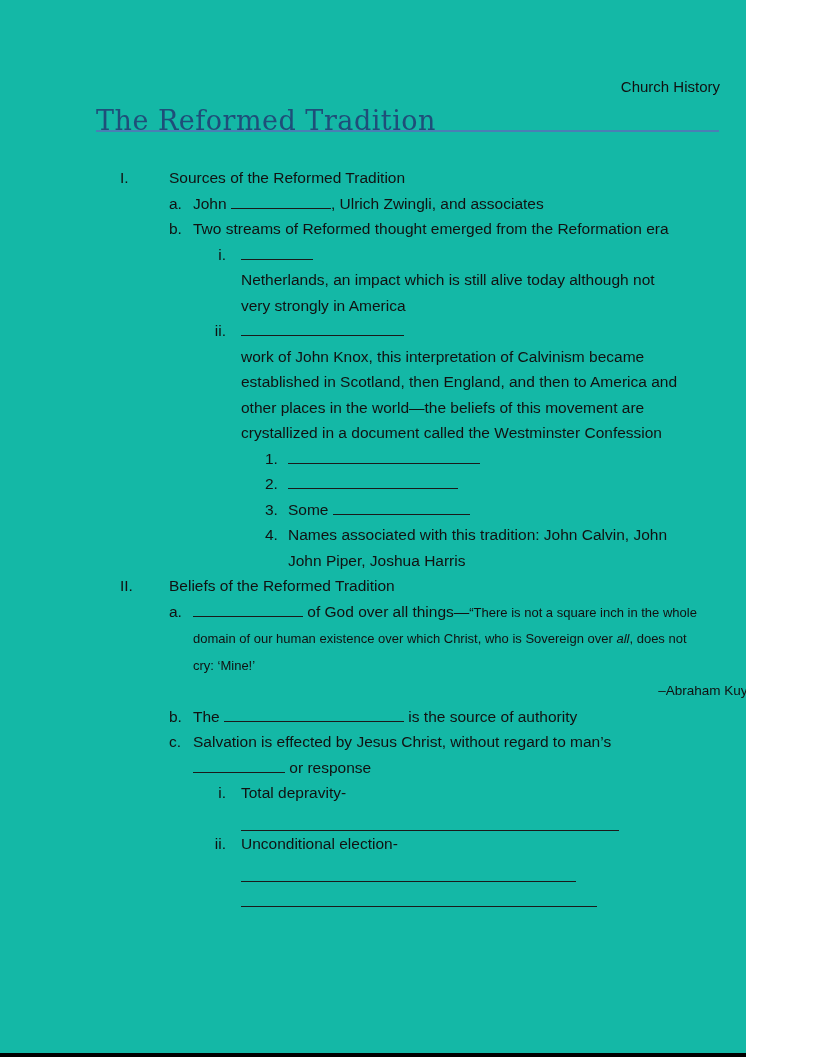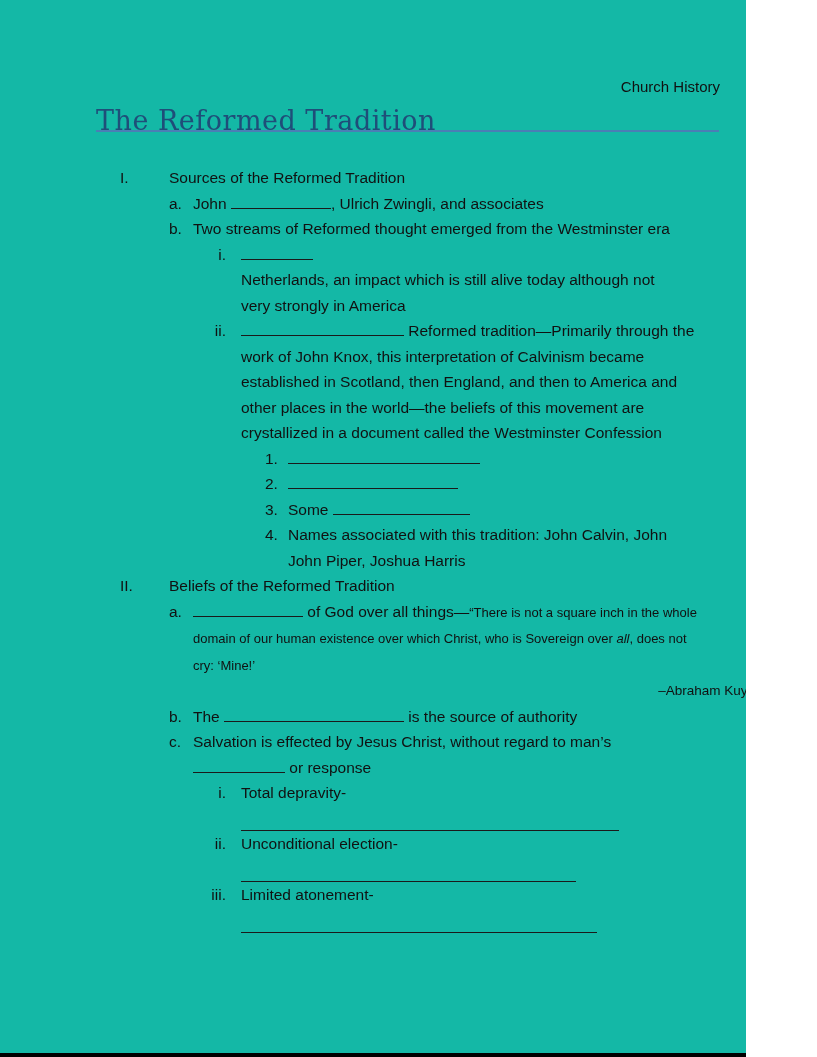--- a/index.html
+++ b/index.html
@@ -28,25 +28,25 @@
 </head>
 <body>
 
 <div class="screen">
   <div class="header-right">Church History</div>
   <div class="doc-title">The Reformed Tradition</div>
   <div class="title-rule"></div>
   <div class="outline" id="outline">
       <div class="row l1"><span class="label">I.</span><span>Sources of the Reformed Tradition</span></div>
       <div class="row l2"><span class="label">a.</span><span>John </span><span class="blank" style="width: 100px;"></span><span>, Ulrich Zwingli, and associates</span></div>
-      <div class="row l2"><span class="label">b.</span><span>Two streams of Reformed thought emerged from the Westminster era</span></div>
+      <div class="row l2"><span class="label">b.</span><span>Two streams of Reformed thought emerged from the Reformation era</span></div>
       <div class="row l3"><span class="label">i.</span><span class="blank" style="width: 72px;"></span></div>
       <div class="row l3"><span>Netherlands, an impact which is still alive today although not</span></div>
       <div class="row l3"><span>very strongly in America</span></div>
-      <div class="row l3"><span class="label">ii.</span><span class="blank" style="width: 163px;"></span><span> Reformed tradition—Primarily through the</span></div>
+      <div class="row l3"><span class="label">ii.</span><span class="blank" style="width: 163px;"></span></div>
       <div class="row l3"><span>work of John Knox, this interpretation of Calvinism became</span></div>
       <div class="row l3"><span>established in Scotland, then England, and then to America and</span></div>
       <div class="row l3"><span>other places in the world—the beliefs of this movement are</span></div>
       <div class="row l3"><span>crystallized in a document called the Westminster Confession</span></div>
       <div class="row l4"><span class="label">1.</span><span class="blank" style="width: 192px;"></span></div>
       <div class="row l4"><span class="label">2.</span><span class="blank" style="width: 170px;"></span></div>
       <div class="row l4"><span class="label">3.</span><span>Some </span><span class="blank" style="width: 137px;"></span></div>
       <div class="row l4"><span class="label">4.</span><span>Names associated with this tradition: John Calvin, John</span></div>
       <div class="row l4"><span>John Piper, Joshua Harris</span></div>
       <div class="row l1"><span class="label">II.</span><span>Beliefs of the Reformed Tradition</span></div>
@@ -54,18 +54,17 @@
       <div class="row l2"><span class="sm">domain of our human existence over which Christ, who is Sovereign over </span><span class="sm it">all</span><span class="sm">, does not</span></div>
       <div class="row l2"><span class="sm">cry: ‘Mine!’</span></div>
       <div class="row attr"><span>–Abraham Kuyper</span></div>
       <div class="row l2"><span class="label">b.</span><span>The </span><span class="blank" style="width: 180px;"></span><span> is the source of authority</span></div>
       <div class="row l2"><span class="label">c.</span><span>Salvation is effected by Jesus Christ, without regard to man’s</span></div>
       <div class="row l2"><span class="blank" style="width: 92px;"></span><span> or response</span></div>
       <div class="row l3"><span class="label">i.</span><span>Total depravity-</span></div>
       <div class="row l3 gap"><span class="blank" style="width: 378px;"></span></div>
       <div class="row l3"><span class="label">ii.</span><span>Unconditional election-</span></div>
       <div class="row l3 gap"><span class="blank" style="width: 335px;"></span></div>
-      <div class="row l3"><span class="label">iii.</span><span>Limited atonement-</span></div>
       <div class="row l3 gap"><span class="blank" style="width: 356px;"></span></div>
     </div>
   <div class="edge-right"></div>
   <div class="edge-bottom"></div>
 </div>
 
 </body></html>

